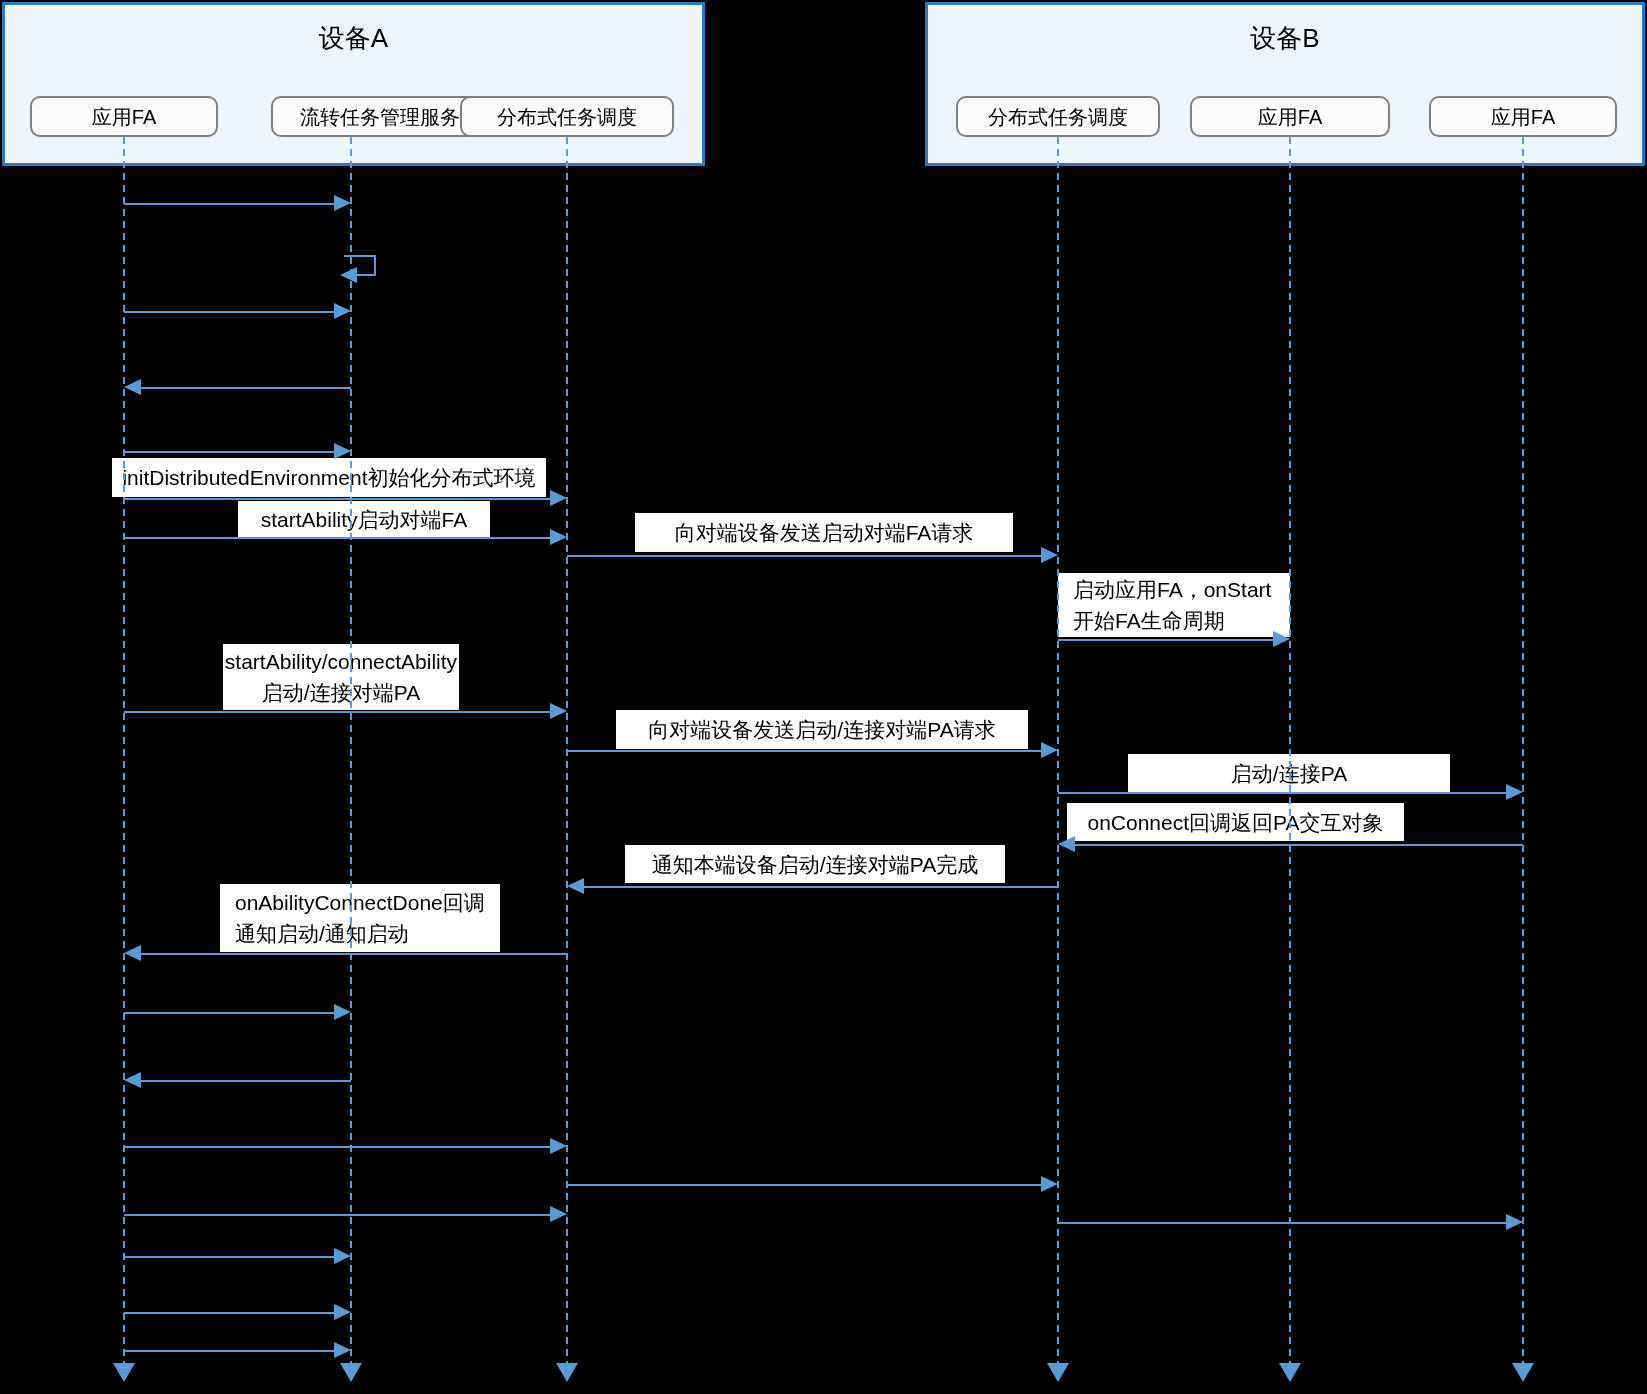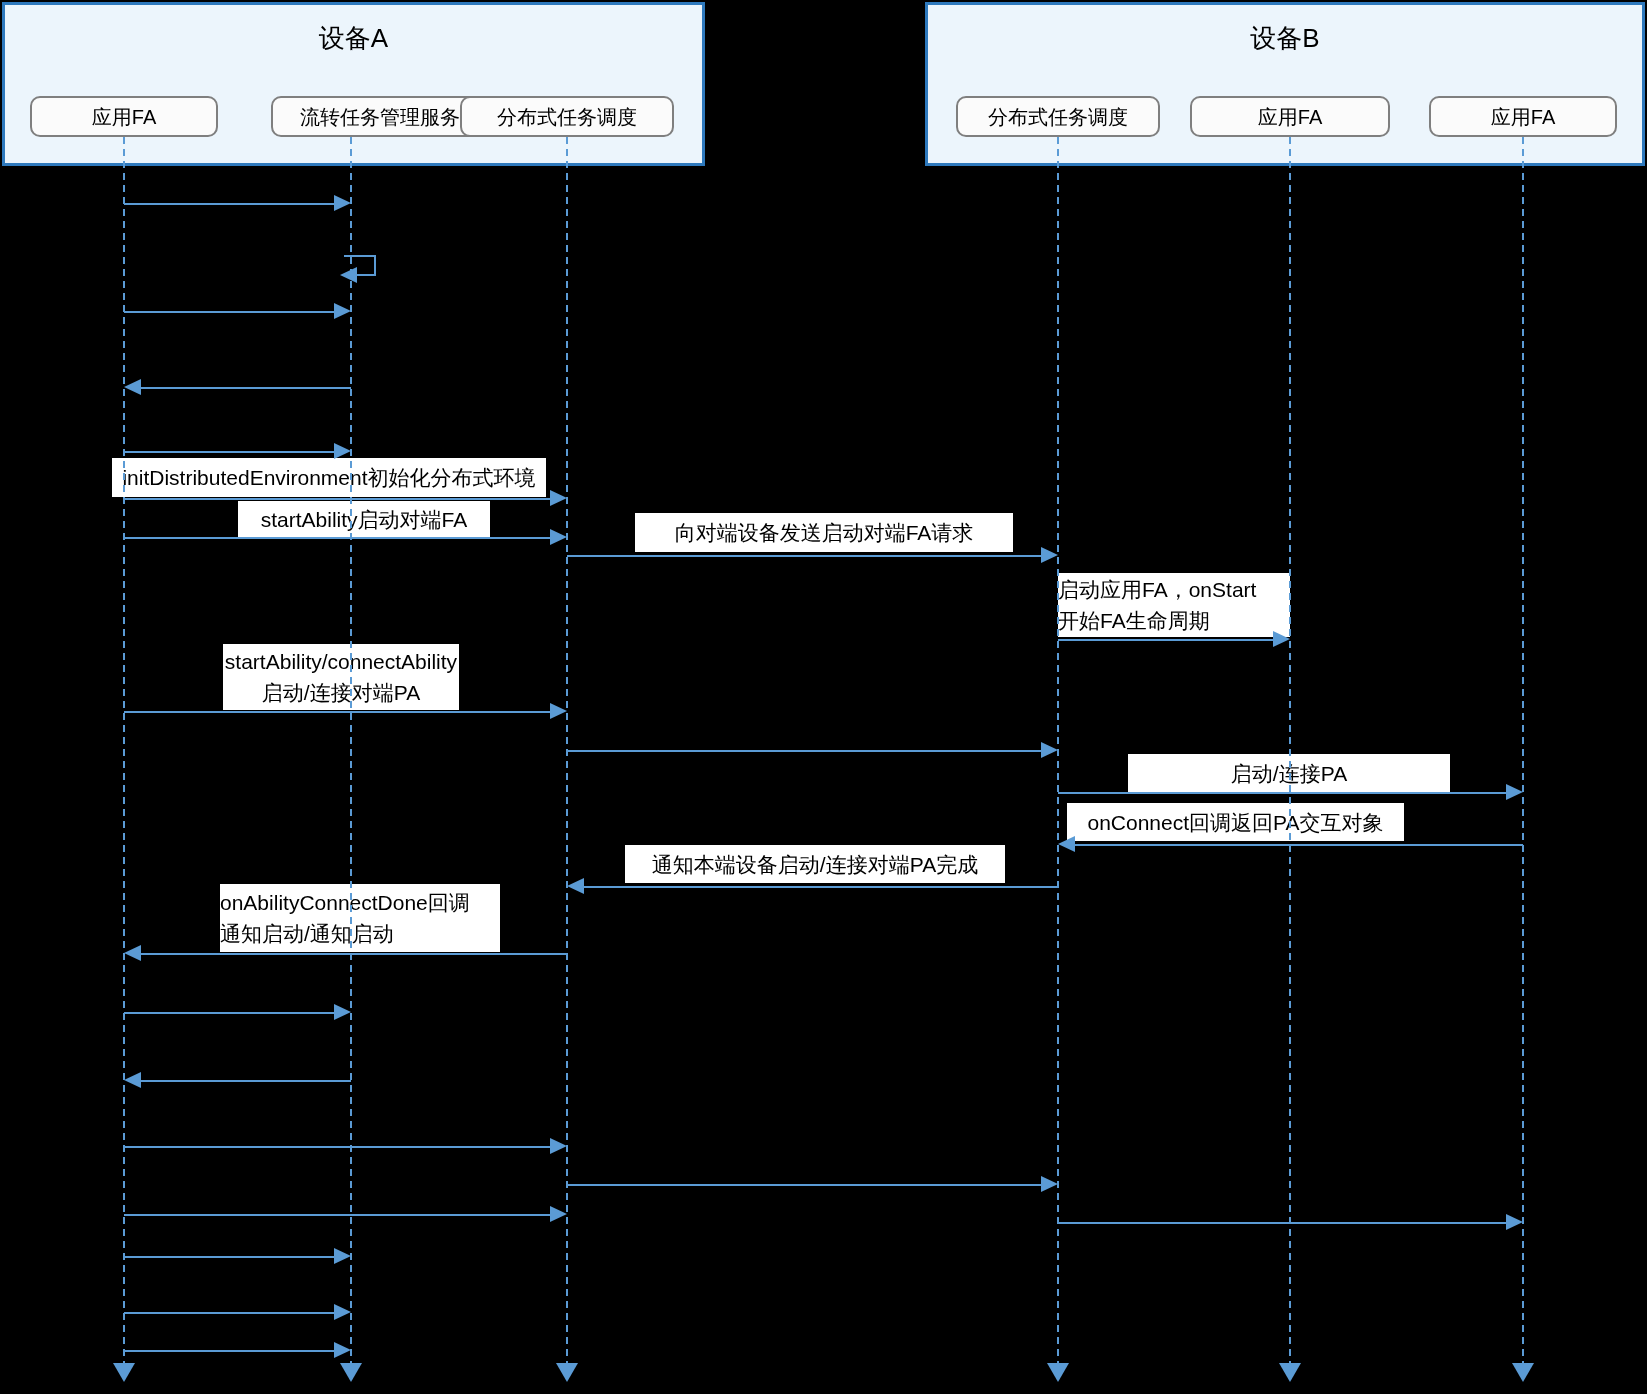--- a/index.html
+++ b/index.html
@@ -86,21 +86,21 @@
     box-sizing:border-box;
     background:#fff;
     color:#000;
     font-size:21px;
     line-height:31px;
     z-index:2;
     overflow:hidden;
   }
   .mlabel .ln{white-space:nowrap;}
   .mlabel.center{display:flex;flex-direction:column;justify-content:center;align-items:center;}
-  .mlabel.left{display:flex;flex-direction:column;justify-content:center;align-items:flex-start;}
+  .mlabel.left{display:flex;flex-direction:column;justify-content:center;align-items:flex-start;padding-left:15px;}
 </style>
 </head>
 <body>
 
 <div id="stage">
     <div class="device" style="left: 925px; top: 2px; width: 720px; height: 164px;">
       <div class="device-title">设备B</div>
     </div>
     <div class="device" style="left: 2px; top: 2px; width: 703px; height: 164px;">
       <div class="device-title">设备A</div>
@@ -153,20 +153,23 @@
       <div class="ln">开始FA生命周期</div>
     </div>
     <div class="arrow-line" style="left: 1058px; width: 218px; top: 639px;"></div>
     <div class="arrow-head right" style="left: 1273px; top: 631px;"></div>
     <div class="mlabel center" style="left: 223px; top: 644px; width: 236px; height: 66px;">
       <div class="ln">startAbility/connectAbility</div>
       <div class="ln">启动/连接对端PA</div>
     </div>
     <div class="arrow-line" style="left: 124px; width: 429px; top: 711px;"></div>
     <div class="arrow-head right" style="left: 550px; top: 703px;"></div>
+    <div class="mlabel center" style="left: 616px; top: 710px; width: 412px; height: 39px;">
+      <div class="ln">向对端设备发送启动/连接对端PA请求</div>
+    </div>
     <div class="arrow-line" style="left: 567px; width: 477px; top: 750px;"></div>
     <div class="arrow-head right" style="left: 1041px; top: 742px;"></div>
     <div class="mlabel center" style="left: 1128px; top: 754px; width: 322px; height: 38px;">
       <div class="ln">启动/连接PA</div>
     </div>
     <div class="arrow-line" style="left: 1058px; width: 451px; top: 792px;"></div>
     <div class="arrow-head right" style="left: 1506px; top: 784px;"></div>
     <div class="mlabel center" style="left: 1067px; top: 803px; width: 337px; height: 38px;">
       <div class="ln">onConnect回调返回PA交互对象</div>
     </div>

